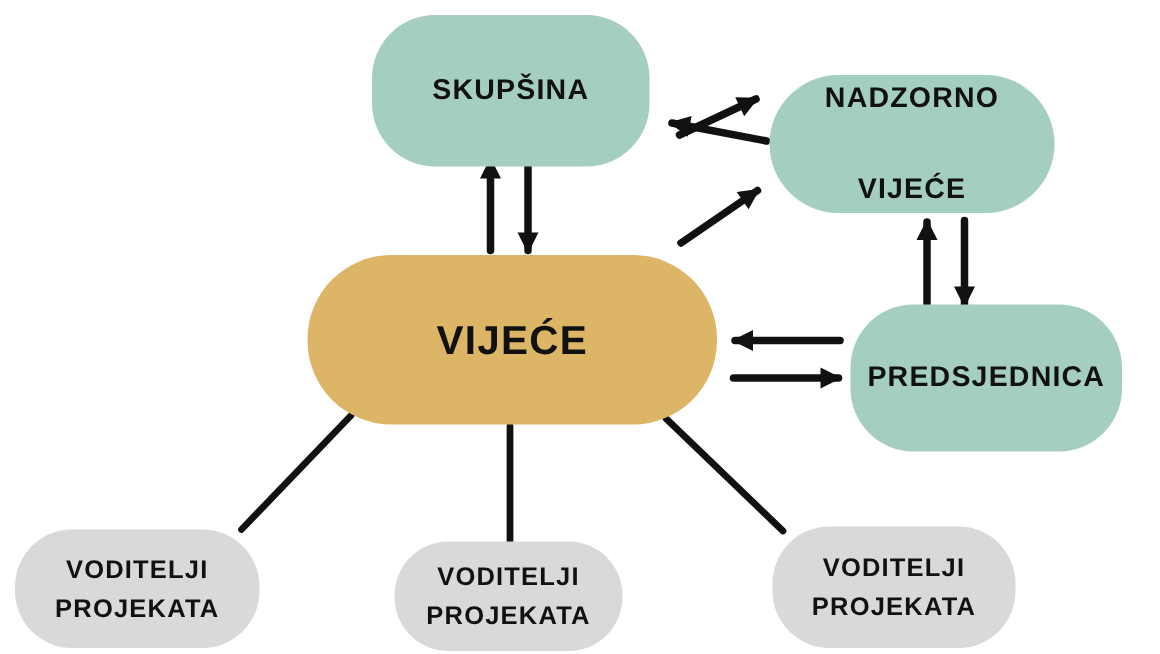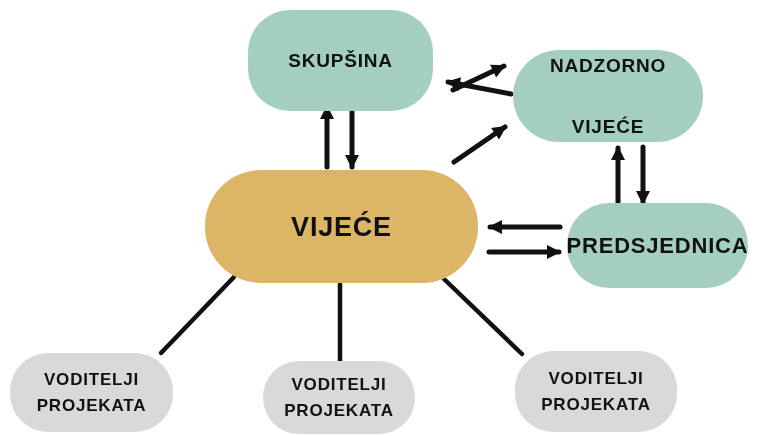--- a/index.html
+++ b/index.html
@@ -20,21 +20,21 @@
     text-align: center;
     font-weight: 700;
     color: #111111;
     letter-spacing: 0.8px;
   }
   .node .line { display: block; }
   
   .node-skupstina    { left: 248px; top: 10px;  width: 185px; height: 101px;  border-radius: 42px; font-size: 19px; line-height: 29px; align-items: center; }
   .node-nadzorno     { left: 513px; top: 50px;  width: 190px; height: 92px;  border-radius: 46px; font-size: 19px; line-height: 29px; gap: 32px; }
   .node-izvrsni      { left: 205px; top: 170px; width: 273px; height: 113px; border-radius: 56px; font-size: 27px; line-height: 42px; }
-  .node-predsjednica { left: 567px; top: 203px; width: 181px; height: 85px;  border-radius: 42px; font-size: 22px; line-height: 24px; }
+  .node-predsjednica { left: 567px; top: 203px; width: 181px; height: 98px;  border-radius: 42px; font-size: 19px; line-height: 24px; }
   .node-voditelji-1  { left: 10px;  top: 353px; width: 163px; height: 79px;  border-radius: 38px; font-size: 17px; line-height: 26px; }
   .node-voditelji-2  { left: 263px; top: 361px; width: 152px; height: 73px;  border-radius: 36px; font-size: 17px; line-height: 26px; }
   .node-voditelji-3  { left: 515px; top: 351px; width: 162px; height: 81px;  border-radius: 38px; font-size: 17px; line-height: 26px; }
   #edges-layer {
     position: absolute;
     left: 0; top: 0;
     width: 773px; height: 436px;
     pointer-events: none;
   }
   #edges-layer line { stroke-linecap: round; }

